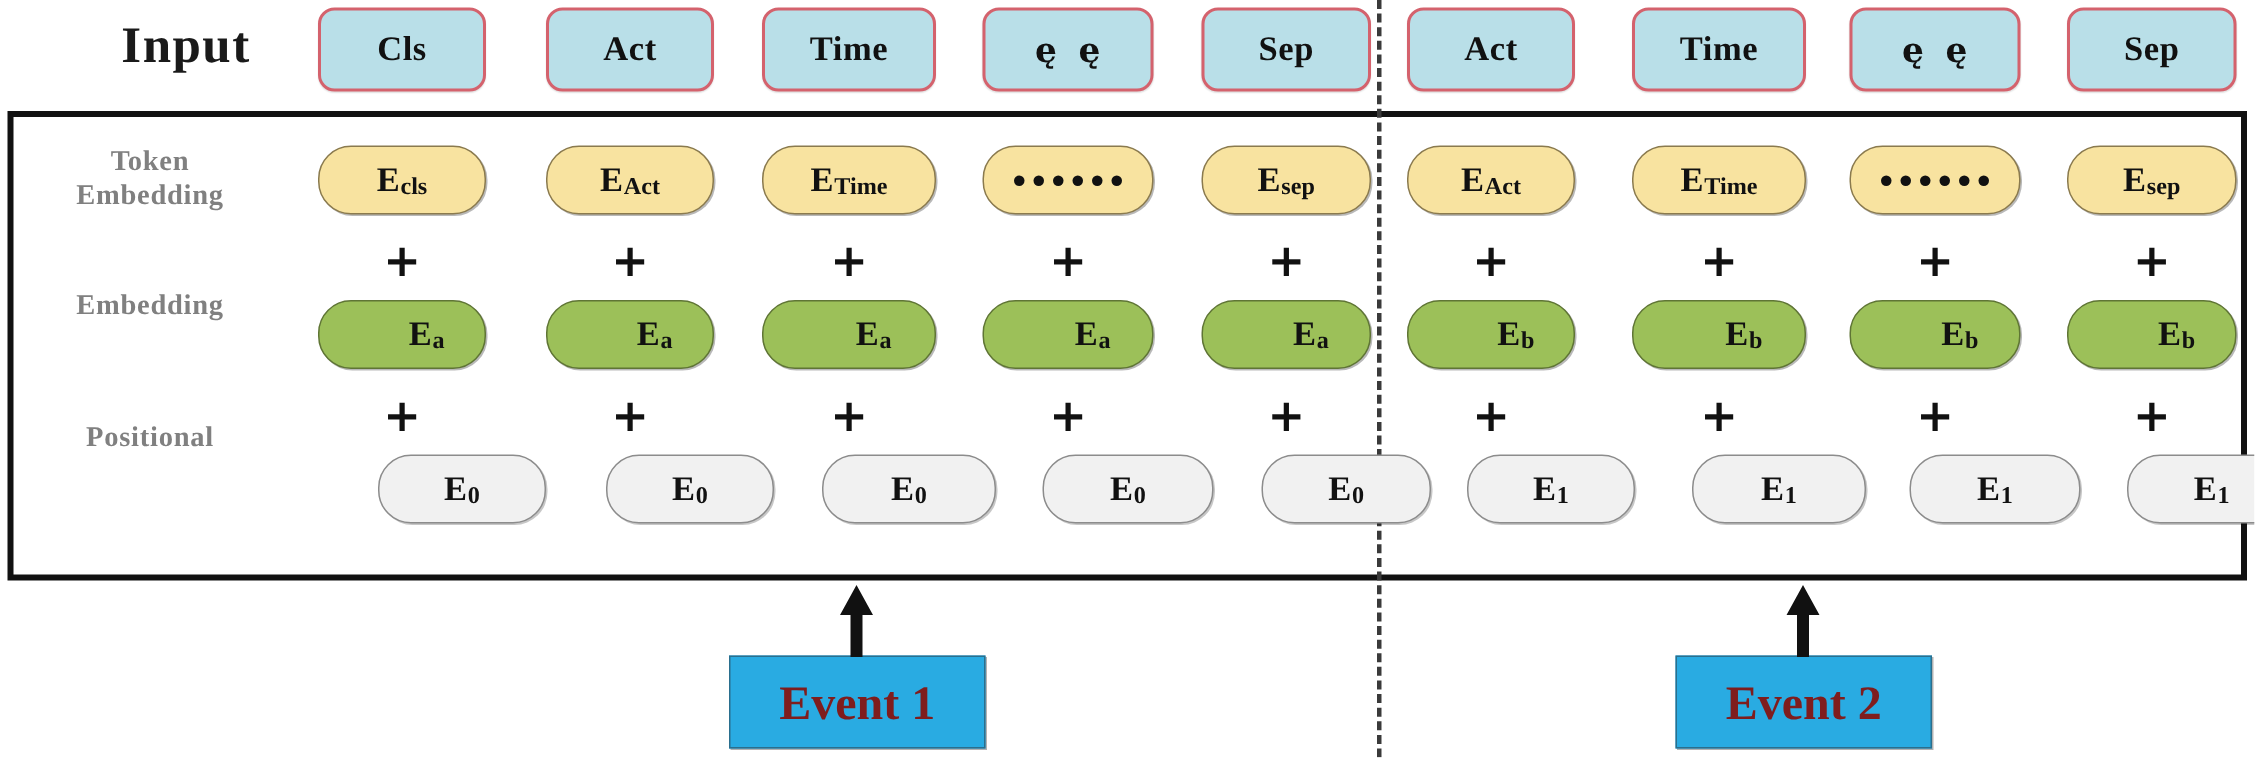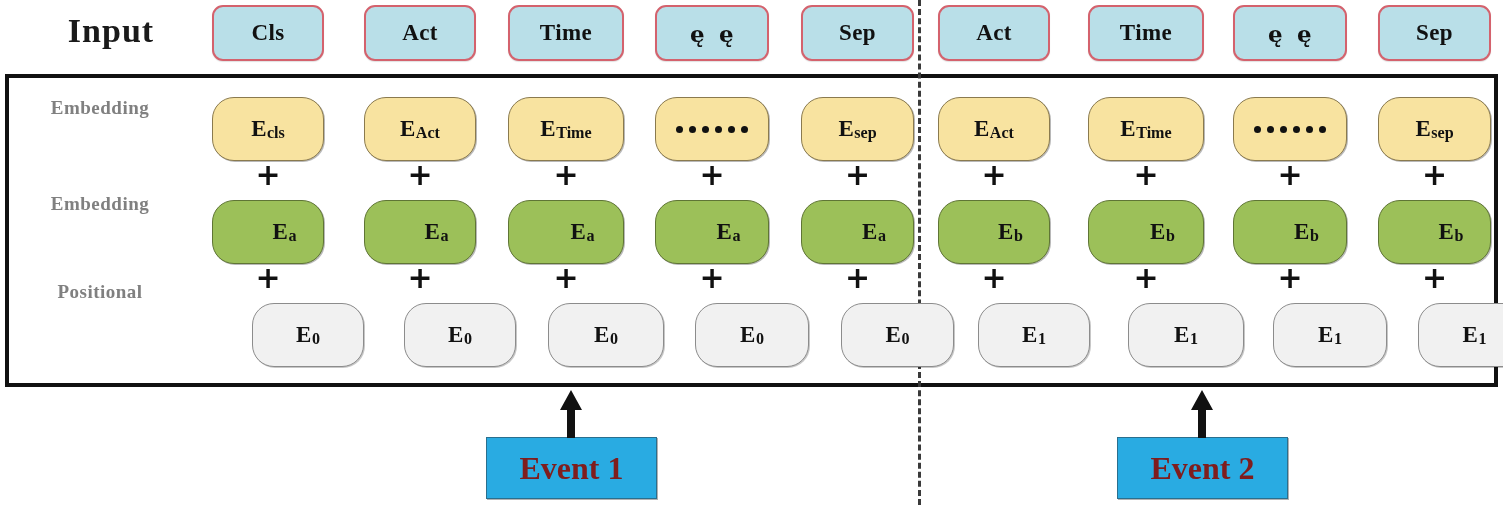--- a/index.html
+++ b/index.html
@@ -57,21 +57,21 @@
   #divider {
     left: 918px;
     top: 0px;
     width: 0px;
     height: 505px;
     border-left: 3px dashed #3a3a3a;
   }
 
   
   .cell {
-    height: 64px;
+    height: 46px;
     display: flex;
     align-items: center;
     justify-content: center;
     font-weight: bold;
     color: #111111;
     font-family: "Liberation Serif", "DejaVu Serif", serif;
     box-sizing: border-box;
     border-radius: 22px;
   }
 
@@ -173,27 +173,28 @@
   .event-arrow {
     width: 26px;
     height: 48px;
   }
 </style>
 </head>
 <body>
 
 <div id="stage">
 
-  <div class="abs input-label" style="left:0px; top:12px;padding-left:22px;">Input</div>
+  <div class="abs input-label" style="left:13px; top:12px;padding-left:22px;">Input</div>
 
   <div class="abs" id="frame"></div>
 
   <div class="abs" id="divider"></div>
 
   <div class="abs row-label" style="left:0px; top:96px;">
+    <div>Token</div>
     <div>Embedding</div>
   </div>
 
   <div class="abs row-label" style="left:0px; top:192px;">
     <div>Embedding</div>
   </div>
 
   <div class="abs row-label" style="left:0px; top:280px;">
     <div>Positional</div>
   </div>

